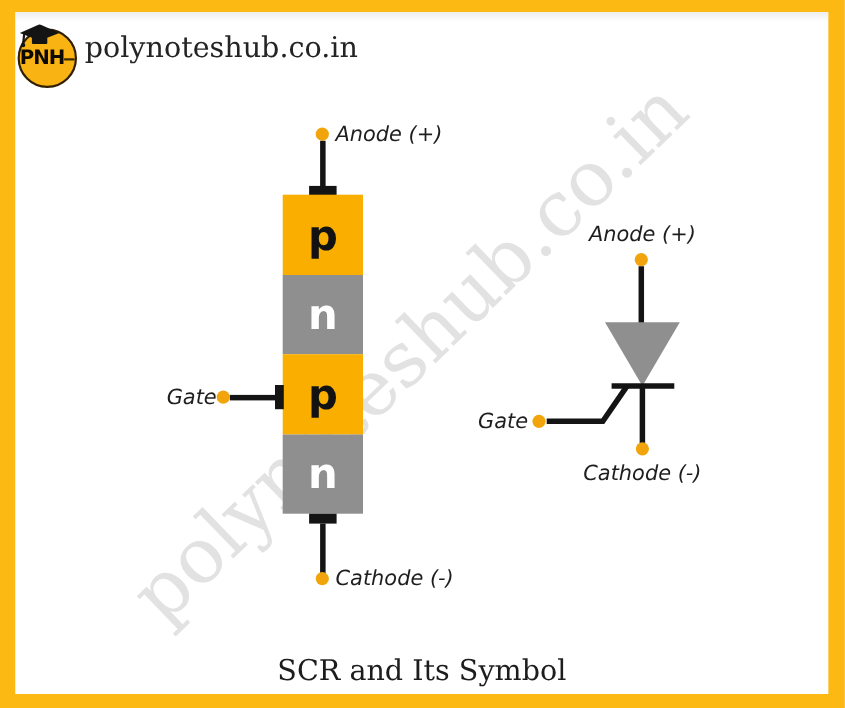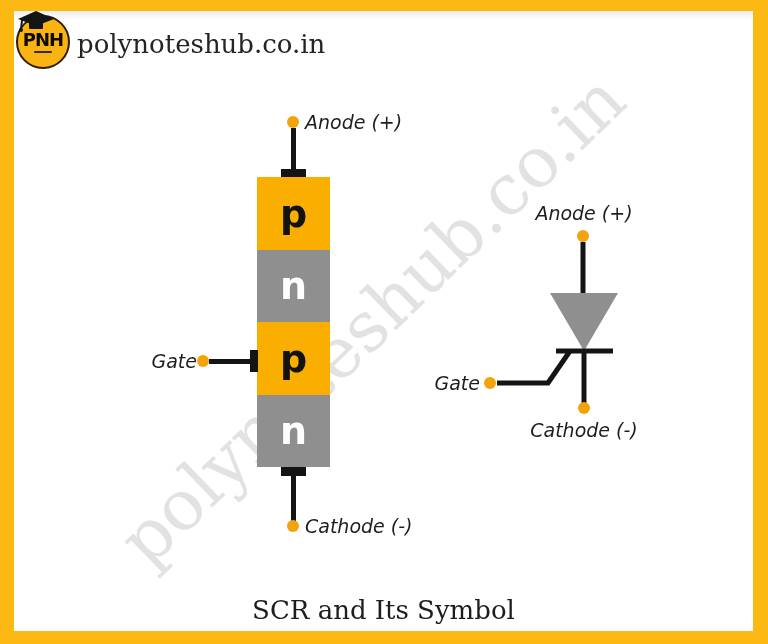--- a/index.html
+++ b/index.html
@@ -11,24 +11,24 @@
   .canvas::before{content:"";position:absolute;left:0;top:0;right:0;height:9px;
          background:linear-gradient(rgba(0,0,0,0.07),rgba(0,0,0,0));pointer-events:none;}
 
   
   .watermark{position:absolute;left:-12px;top:259px;width:740px;text-align:center;
          line-height:100px;font-family:"DejaVu Serif",serif;font-size:70px;
          color:var(--c-watermark,#E2E2E2);white-space:nowrap;
          transform:rotate(-44deg);z-index:1;}
 
   
-  .logo{position:absolute;left:2px;top:4px;width:54px;height:54px;border-radius:50%;
+  .logo{position:absolute;left:2px;top:15px;width:54px;height:54px;border-radius:50%;
         background:var(--c-logo-bg,#F9B413);border:2px solid var(--c-logo-ring,#301F02);
         box-sizing:border-box;z-index:3;display:flex;align-items:center;justify-content:center;
-        flex-direction:column;}
+        flex-direction:row;}
   .logo-text{font-weight:bold;font-size:18px;letter-spacing:-1px;color:#0e0a02;line-height:18px;}
   .logo-sub{width:18px;height:2px;background:#3a2a08;border-radius:1px;margin-top:2px;}
   .logo-cap{position:absolute;left:-1px;top:-6px;z-index:4;}
   .site-name{position:absolute;left:63px;top:18px;font-family:"DejaVu Serif",serif;
         font-size:26px;color:#242424;z-index:3;letter-spacing:0px;}
 
   
   .abs{position:absolute;z-index:2;}
   .dot{width:12px;height:12px;border-radius:50%;background:var(--c-dot,#F1A40B);}
   .hline,.vline,.bar{background:var(--c-line,#141414);}

